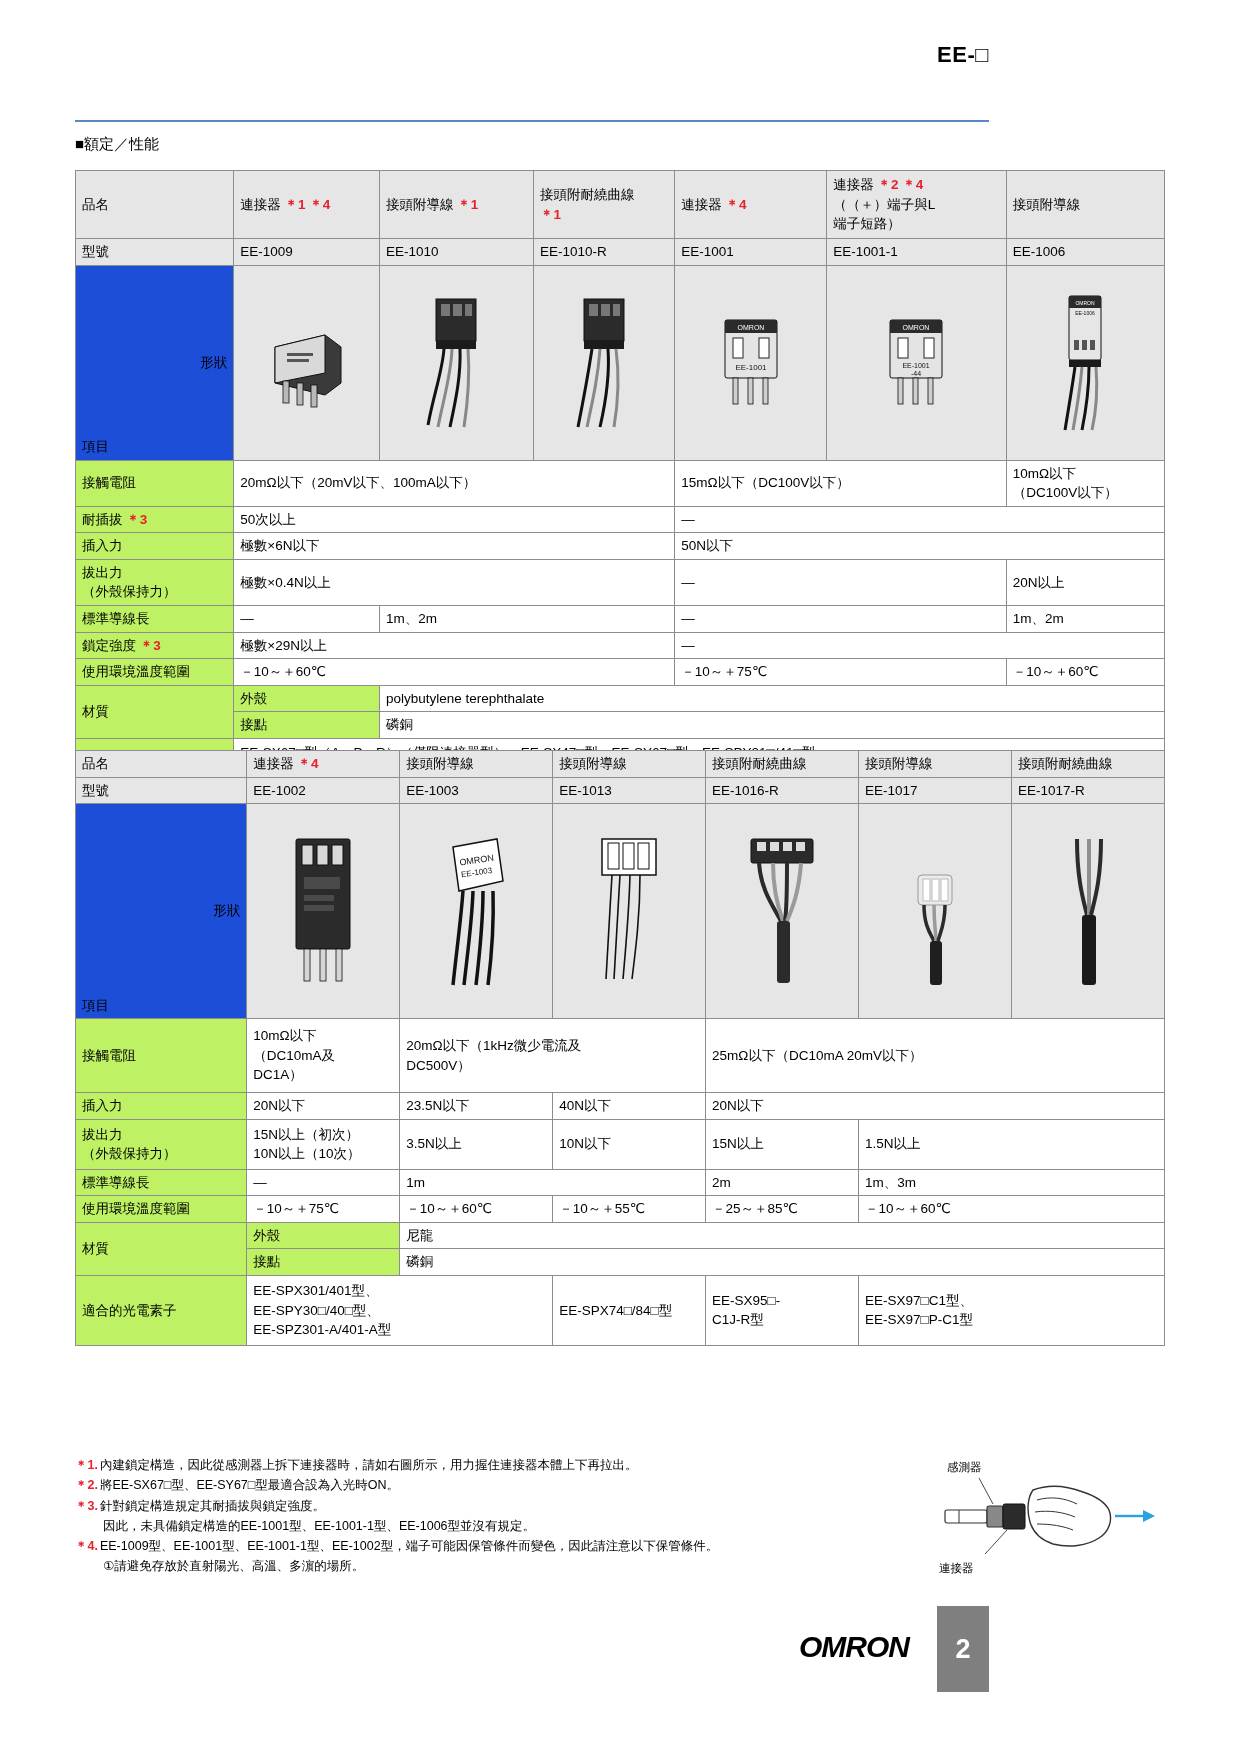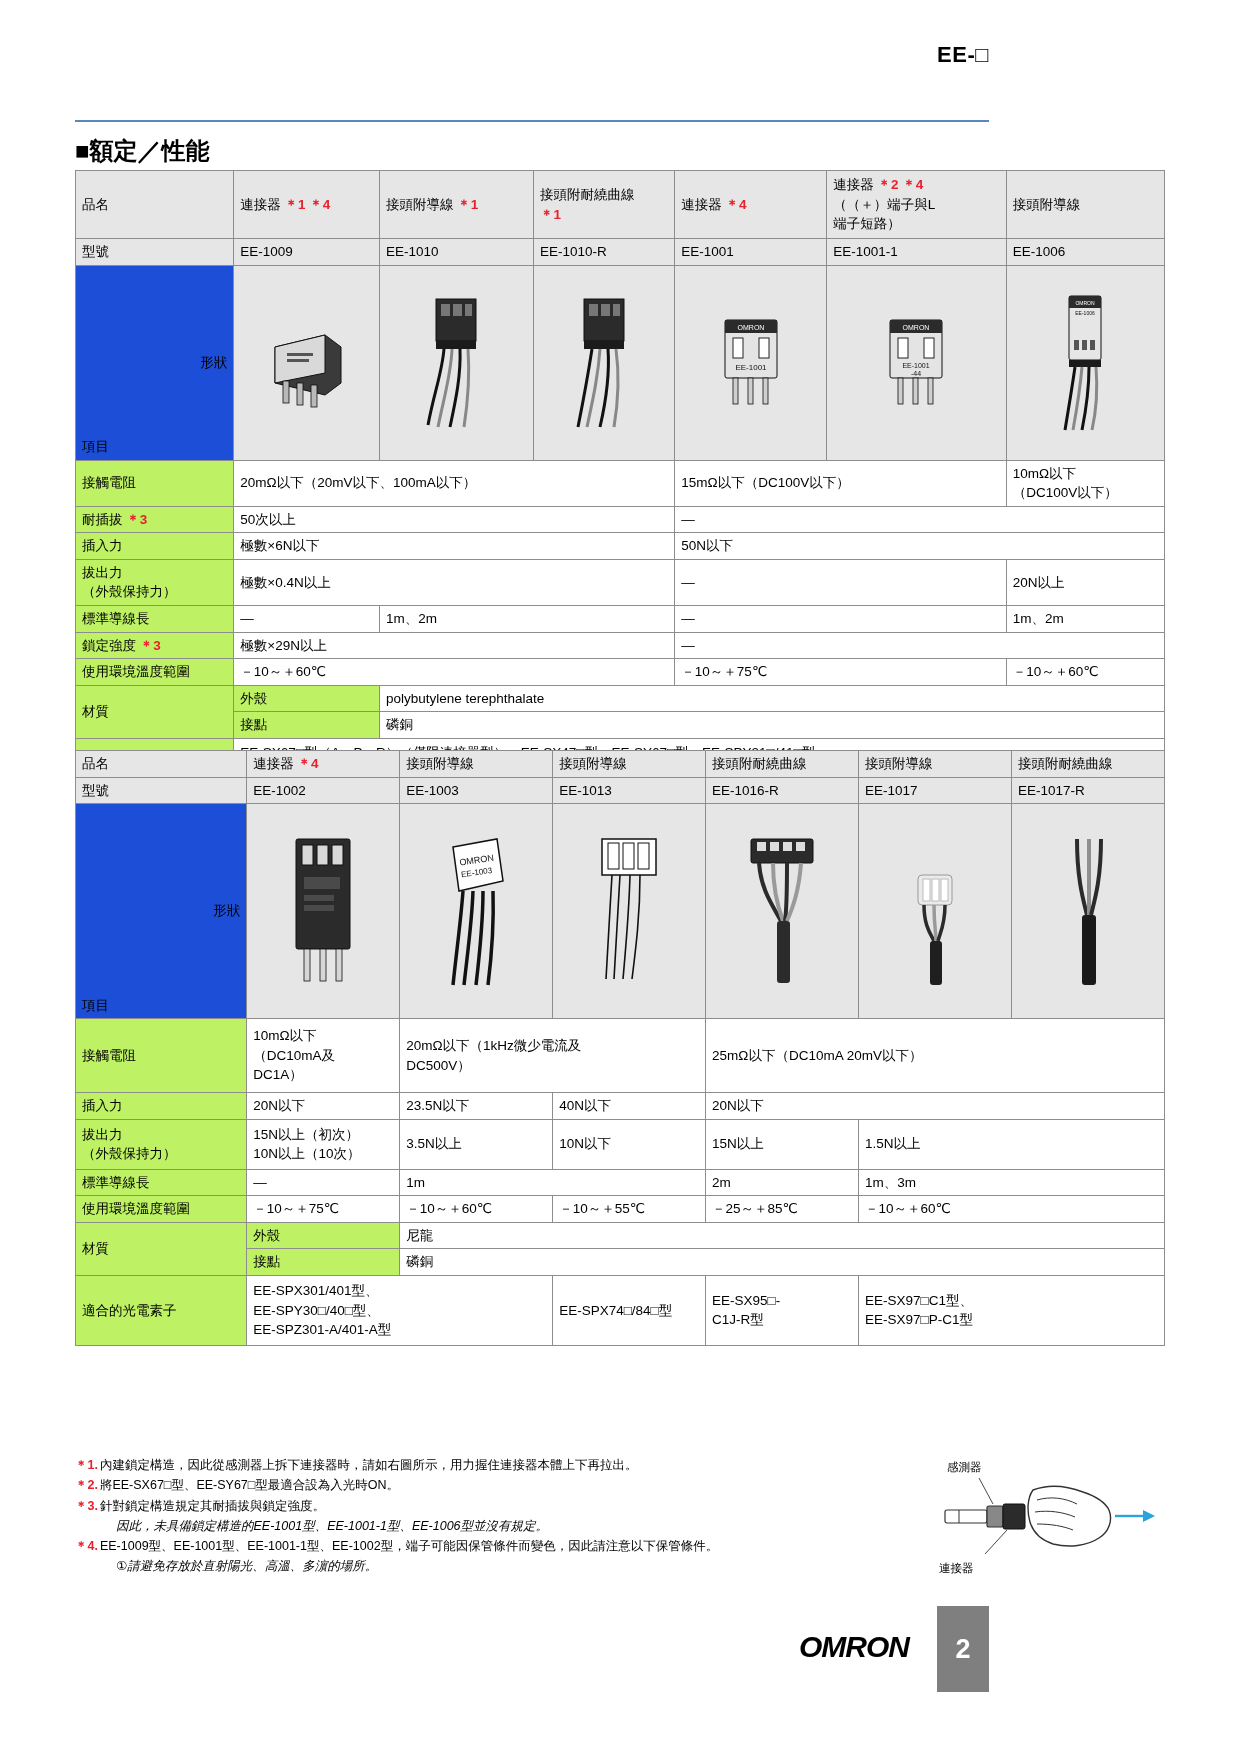--- a/index.html
+++ b/index.html
@@ -19,21 +19,21 @@
     font-size:22px; font-weight:bold; letter-spacing:.5px;
   }
   .hdr-rule {
     position:absolute; left:75px; right:75px; top:120px;
     height:2px; background:#5a86c4;
   }
 
   
   .sec-title {
     position:absolute; left:75px; top:135px;
-    font-size:24px; font-weight:bold;
+    font-size:15px; font-weight:normal;
   }
 
   
   table.spec {
     border-collapse:collapse;
     table-layout:fixed;
     font-size:13.5px;
     line-height:1.45;
   }
   table.spec td, table.spec th {
@@ -62,21 +62,21 @@
   .shape-label .bot { position:absolute; left:6px; bottom:3px; font-weight:normal; }
 
   
   .notes {
     position:absolute; left:75px; top:1455px; width:760px;
     font-size:12.5px; line-height:1.62;
   }
   .notes .n { display:flex; }
   .notes .mk { white-space:nowrap; margin-right:2px; }
   .notes .ast { color:#e8212c; }
-  .notes .sub { margin-left:41px;font-style:italic; }
+  .notes .sub { margin-left:28px; }
 
   
   .hand-fig { position:absolute; left:937px; top:1462px; width:230px; height:110px; }
   .hand-fig .cap-top { position:absolute; left:10px; top:-2px; font-size:11.5px; }
   .hand-fig .cap-bot { position:absolute; left:2px; bottom:-4px; font-size:11.5px; }
 
   
   .omron-logo {
     position:absolute; right:155px; bottom:90px;
     font-size:30px; font-weight:bold; font-style:italic;

